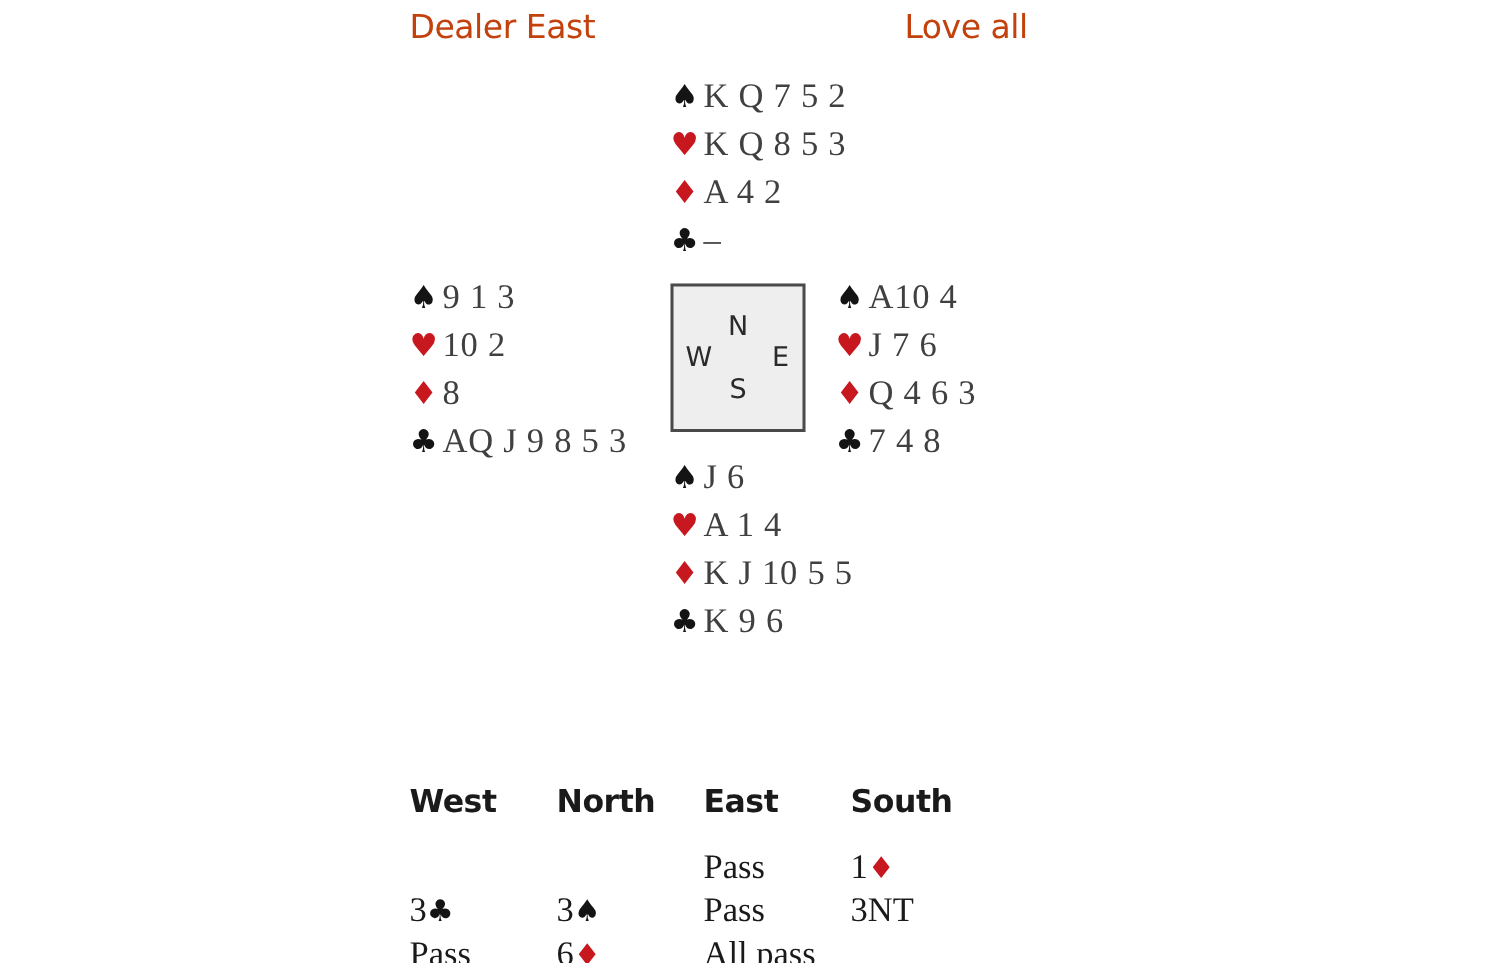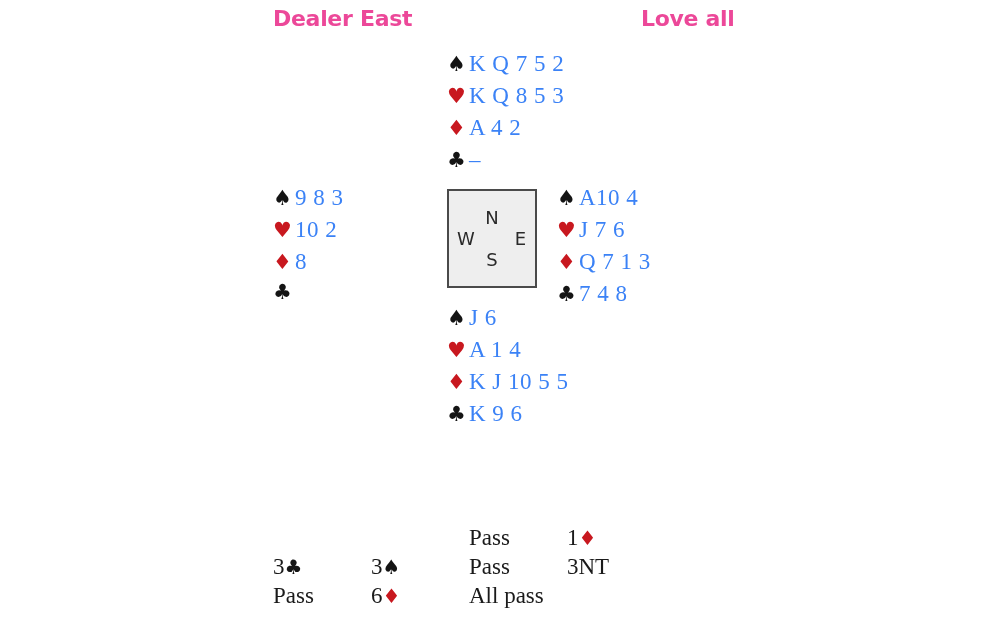--- a/index.html
+++ b/index.html
@@ -13,28 +13,28 @@
     position: relative;
     font-family: "Liberation Serif", "DejaVu Serif", serif;
     color: #1a1a1a;
     overflow: hidden;
   }
 
   
   .hdr {
     position: absolute;
     font-family: "DejaVu Sans", "Liberation Sans", sans-serif;
-    font-weight: bold;
+    font-weight: normal;
     font-size: 22px;
     letter-spacing: -0.3px;
-    color: #ec4899;
+    color: #c2410c;
     white-space: nowrap;
   }
   #dealer-label { left: 273px; top: 6px; }
-  #vuln-label   { left: 641px; top: 6px; }
+  #vuln-label   { left: 603px; top: 6px; }
 
   
   .hand {
     position: absolute;
   }
   .suit-row {
     display: flex;
     align-items: baseline;
     height: 32px;
     white-space: nowrap;
@@ -47,21 +47,21 @@
     width: 22px;
     flex: 0 0 22px;
   }
   .suit-sym.black { color: #141414; }
   .suit-sym.red   { color: #C8181F; }
 
   .cards {
     font-family: "Liberation Serif", "DejaVu Serif", serif;
     font-size: 23px;
     line-height: 1;
-    color: #3b82f6;
+    color: #404040;
     letter-spacing: 0.5px;
   }
 
   
   #hand-north { left: 447px; top: 52px; }
   #hand-south { left: 447px; top: 306px; }
   #hand-west  { left: 273px; top: 186px; }
   #hand-east  { left: 557px; top: 186px; }
 
   #hand-west .cards { letter-spacing: 0.5px; }
@@ -149,47 +149,48 @@
   </div>
   <div class="suit-row">
     <span class="suit-sym black">♣</span>
     <span class="cards">–</span>
   </div>
 </div>
 
 <div class="hand" id="hand-west">
   <div class="suit-row">
     <span class="suit-sym black">♠</span>
-    <span class="cards">9  8  3</span>
+    <span class="cards">9  1  3</span>
   </div>
   <div class="suit-row">
     <span class="suit-sym red">♥</span>
     <span class="cards">10 2</span>
   </div>
   <div class="suit-row">
     <span class="suit-sym red">♦</span>
     <span class="cards">8</span>
   </div>
   <div class="suit-row">
     <span class="suit-sym black">♣</span>
+    <span class="cards">AQ  J  9  8 5 3</span>
   </div>
 </div>
 
 <div class="hand" id="hand-east">
   <div class="suit-row">
     <span class="suit-sym black">♠</span>
     <span class="cards">A10 4</span>
   </div>
   <div class="suit-row">
     <span class="suit-sym red">♥</span>
     <span class="cards">J 7  6</span>
   </div>
   <div class="suit-row">
     <span class="suit-sym red">♦</span>
-    <span class="cards">Q 7  1  3</span>
+    <span class="cards">Q 4  6  3</span>
   </div>
   <div class="suit-row">
     <span class="suit-sym black">♣</span>
     <span class="cards">7 4 8</span>
   </div>
 </div>
 
 <div class="hand" id="hand-south">
   <div class="suit-row">
     <span class="suit-sym black">♠</span>
@@ -211,20 +212,26 @@
 
 <div id="compass-box">
   <span id="compass-n">N</span>
   <span id="compass-w">W</span>
   <span id="compass-e">E</span>
   <span id="compass-s">S</span>
 </div>
 
 <div id="bidding-table">
 
+  <div class="bid-head-row">
+    <div class="bid-cell">West</div>
+    <div class="bid-cell">North</div>
+    <div class="bid-cell">East</div>
+    <div class="bid-cell">South</div>
+  </div>
 
   <div class="bid-row">
     <div class="bid-cell"></div>
     <div class="bid-cell"></div>
     <div class="bid-cell">Pass</div>
     <div class="bid-cell"><span>1</span><span class="bid-sym red">♦</span></div>
   </div>
 
   <div class="bid-row">
     <div class="bid-cell"><span>3</span><span class="bid-sym black">♣</span></div>

